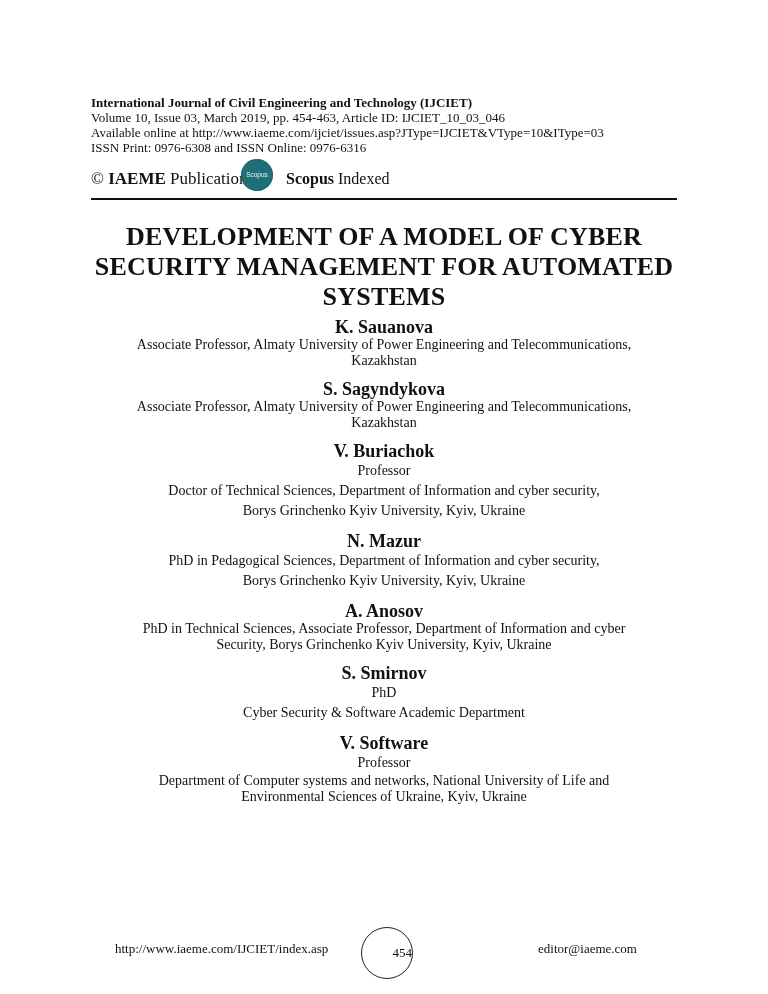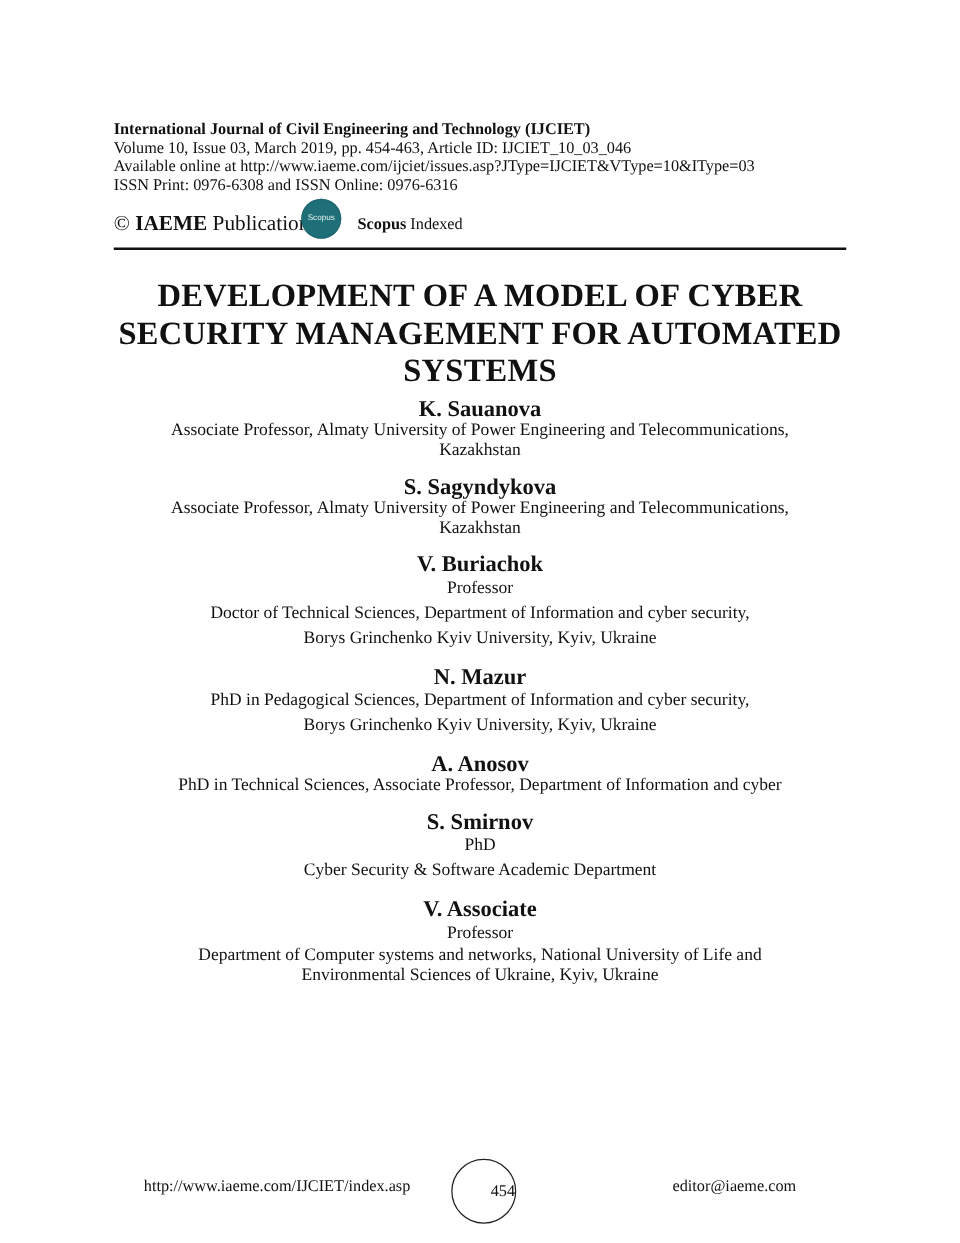--- a/index.html
+++ b/index.html
@@ -6,21 +6,21 @@
   body { width:768px; height:994px; position:relative; overflow:hidden;
          font-family:"Liberation Serif", "DejaVu Serif", serif; color:#111; }
   .header { position:absolute; left:91px; top:95px; width:586px; font-size:13px; line-height:15px; }
   .header .jtitle { font-weight:bold; }
   .pubrow { position:relative; height:36px; margin-top:4px; }
   .pubrow .copy { position:absolute; left:0; top:12px; font-size:17px; }
   .pubrow .copy b { font-weight:bold; }
   .scopus-logo { position:absolute; left:150px; top:0px; width:32px; height:32px; border-radius:50%;
                  background:#1f6f78; color:#e8f4f4; font-family:"Liberation Sans", sans-serif;
                  font-size:6.5px; line-height:32px; text-align:center; box-shadow:0 0 1px #0c3b40 inset; }
-  .pubrow .scopus-text { position:absolute; left:195px; top:12px; font-size:13px; }
+  .pubrow .scopus-text { position:absolute; left:195px; top:12px; font-size:16px; }
   .pubrow .scopus-text b { font-weight:bold; }
   .rule { position:absolute; left:91px; top:198px; width:586px; height:2px; background:#111; }
   .title { position:absolute; left:84px; top:222px; width:600px; text-align:center;
            font-weight:bold; font-size:26px; line-height:30px; letter-spacing:0.2px; }
   .authors { position:absolute; left:84px; top:317px; width:600px; text-align:center; font-size:14px; line-height:20px; }
   .author { margin-bottom:10px; }
   .author .name { font-weight:bold; font-size:18px; line-height:20px; }
   .author .aff { line-height:16px; }
   .author .line { line-height:20px; }
   .footer { position:absolute; left:0; top:918px; width:768px; height:60px; font-size:13px; }
@@ -77,28 +77,29 @@
     <div class="line">Borys Grinchenko Kyiv University, Kyiv, Ukraine</div>
   </div>
   <div class="author">
     <div class="name">N. Mazur</div>
     <div class="line">PhD in Pedagogical Sciences, Department of Information and cyber security,</div>
     <div class="line">Borys Grinchenko Kyiv University, Kyiv, Ukraine</div>
   </div>
   <div class="author">
     <div class="name">A. Anosov</div>
     <div class="aff">PhD in Technical Sciences, Associate Professor, Department of Information and cyber</div>
+    <div class="aff">Security, Borys Grinchenko Kyiv University, Kyiv, Ukraine</div>
   </div>
   <div class="author">
     <div class="name">S. Smirnov</div>
     <div class="line">PhD</div>
     <div class="line">Cyber Security &amp; Software Academic Department</div>
   </div>
   <div class="author">
-    <div class="name">V. Associate</div>
+    <div class="name">V. Software</div>
     <div class="line">Professor</div>
     <div class="aff">Department of Computer systems and networks, National University of Life and</div>
     <div class="aff">Environmental Sciences of Ukraine, Kyiv, Ukraine</div>
   </div>
 </div>
 
 <div class="footer">
   <span class="url">http://www.iaeme.com/IJCIET/index.asp</span>
   <div class="pageno">454</div>
   <span class="email">editor@iaeme.com</span>

